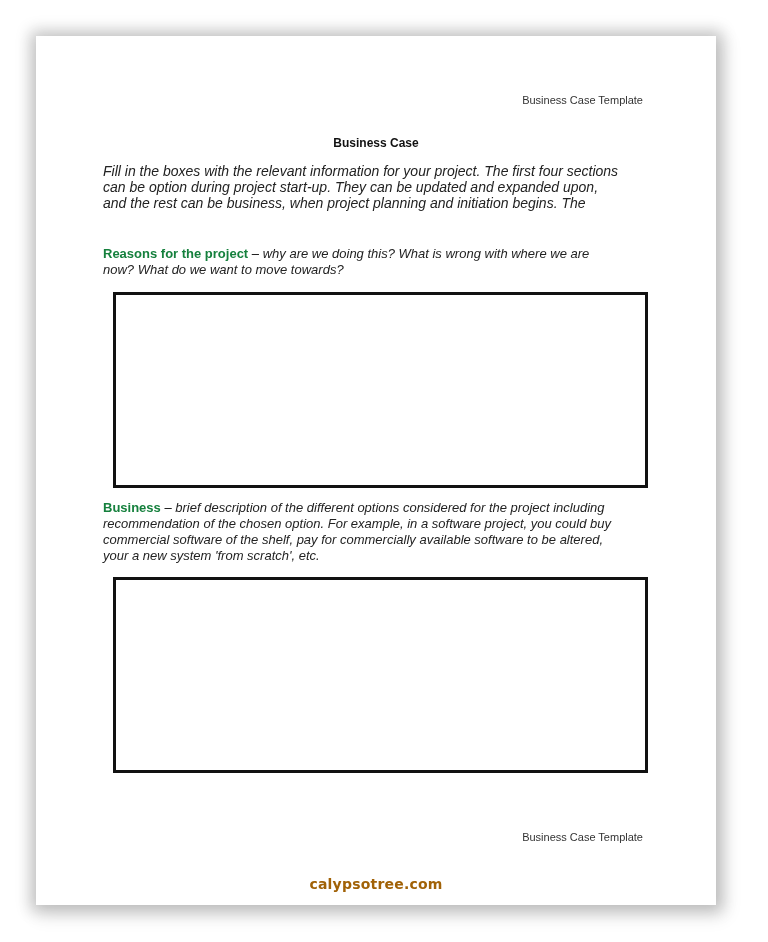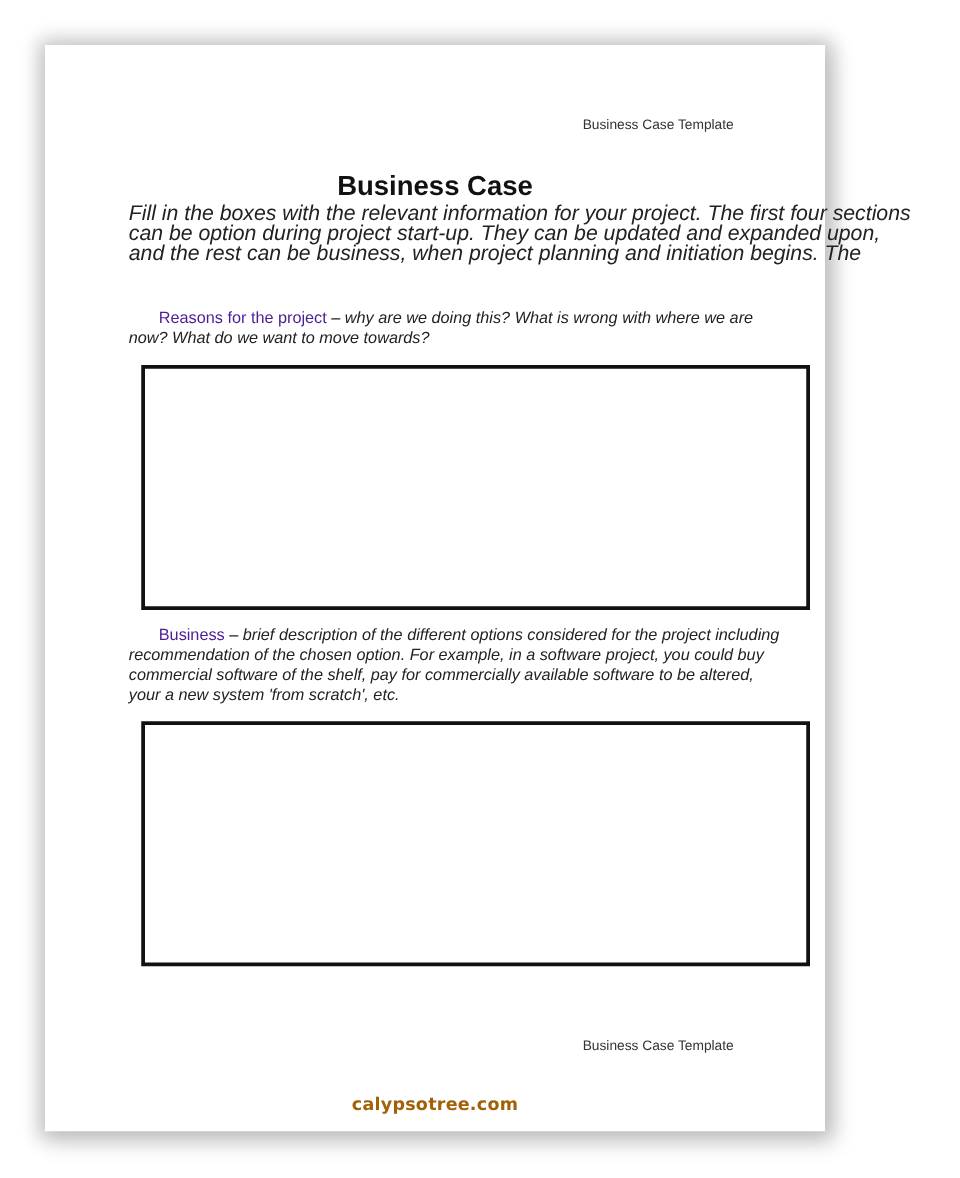--- a/index.html
+++ b/index.html
@@ -12,70 +12,69 @@
       height: 942px;
       position: relative;
       overflow: hidden;
       font-family: "Liberation Sans", sans-serif;
       color: #111111;
     }
     .page {
       position: absolute;
       left: 36px;
       top: 36px;
-      width: 624px;
+      width: 680px;
       height: 869px;
       background: #ffffff;
       box-shadow: 0 0 14px 6px rgba(0,0,0,0.18), 4px 6px 18px 4px rgba(0,0,0,0.12);
     }
     .running-header {
       position: absolute;
       right: 73px;
       top: 58px;
       font-size: 11px;
       color: #333333;
       white-space: nowrap;
     }
     .title {
       position: absolute;
       left: 0;
       right: 0;
       top: 100px;
       text-align: center;
-      font-size: 22px;
+      font-size: 12px;
       font-weight: bold;
       color: #111111;
     }
     .intro {
       position: absolute;
       left: 67px;
       top: 127px;
       width: 540px;
-      font-size: 17px;
+      font-size: 14px;
       line-height: 16px;
       font-style: italic;
       color: #222222;
     }
     .intro .line, .section-prompt .line {
       display: block;
       white-space: nowrap;
     }
     .section-prompt {
       position: absolute;
       left: 67px;
       width: 560px;
       font-size: 13px;
       line-height: 16px;
       color: #222222;
     }
     .section-prompt .label {
-      font-weight: normal;
+      font-weight: bold;
       font-style: normal;
-      color: #4c1d95;
-      margin-left: 24px;
+      color: #15803d;
     }
     .section-prompt .desc {
       font-style: italic;
     }
     .prompt-reasons { top: 210px; }
     .prompt-options { top: 464px; }
     .entry-box {
       position: absolute;
       left: 77px;
       width: 535px;

